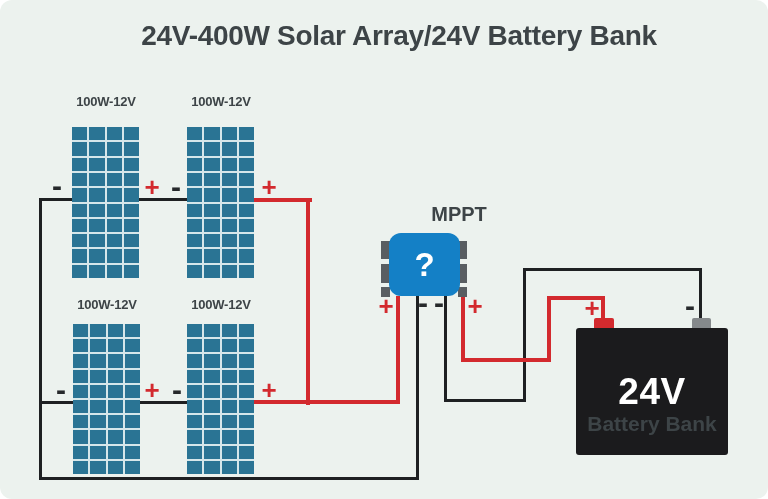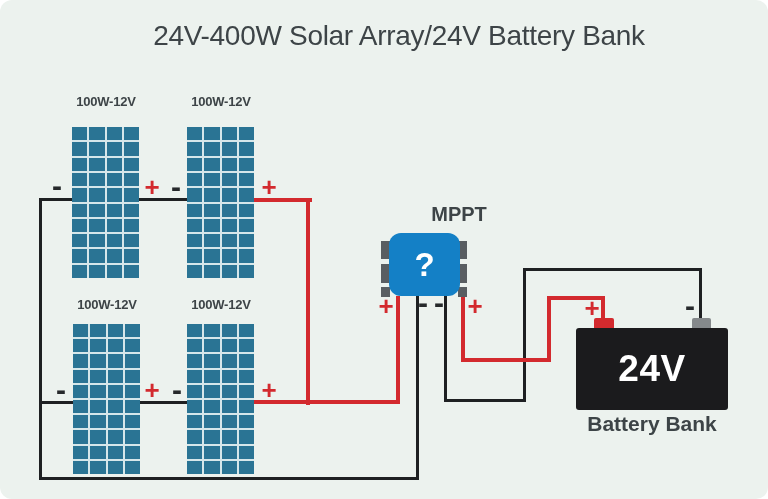--- a/index.html
+++ b/index.html
@@ -14,21 +14,21 @@
     background:#fff;
   }
   .canvas{
     position:relative;width:768px;height:499px;
     background:var(--background);
     border-radius:12px;overflow:hidden;
   }
   .title{
     position:absolute;left:0;right:0;top:20px;margin:0;
     text-align:center;text-indent:30px;
-    font-size:28px;font-weight:400;letter-spacing:-0.3px;
+    font-size:28px;font-weight:700;letter-spacing:-0.3px;
     color:var(--text);z-index:5;
   }
   .wire{position:absolute;z-index:1;}
   .wire.black{background:var(--wire-black);}
   .wire.red{background:var(--wire-red);}
   .panel{
     position:absolute;z-index:2;
     background:var(--panel-line);
   }
   .panel-grid{display:grid;gap:2px;width:100%;height:100%;}
@@ -53,21 +53,21 @@
   .mppt-box{
     position:absolute;left:389px;top:233px;width:71px;height:63px;
     background:var(--mppt-blue);border-radius:12px;z-index:3;
     display:flex;align-items:center;justify-content:center;
   }
   .mppt-question{color:#fff;font-size:33px;font-weight:700;line-height:1;}
   .battery-terminal{position:absolute;z-index:3;border-radius:2px 2px 0 0;}
   .battery-terminal.pos{left:594px;top:318px;width:20px;height:11px;background:var(--wire-red);}
   .battery-terminal.neg{left:692px;top:318px;width:19px;height:11px;background:var(--terminal-gray);}
   .battery-body{
-    position:absolute;left:576px;top:328px;width:152px;height:82px;
+    position:absolute;left:576px;top:328px;width:152px;height:127px;
     background:var(--battery-black);border-radius:3px;z-index:3;
     display:flex;align-items:center;justify-content:center;
   }
   .battery-voltage{color:#fff;font-size:37px;font-weight:700;letter-spacing:0.5px;}
   .battery-caption{
     position:absolute;left:652px;top:412px;transform:translateX(-50%);
     font-size:21px;font-weight:700;color:var(--text);z-index:5;white-space:nowrap;
   }
 </style>
 </head>

